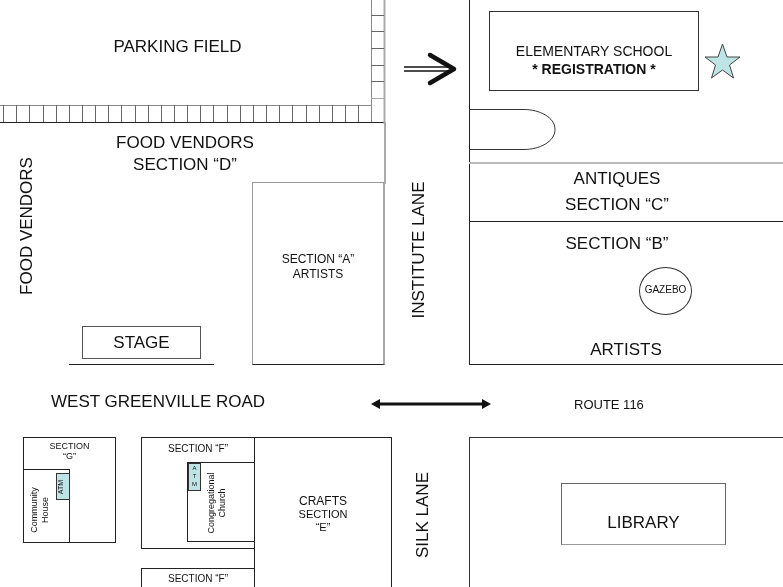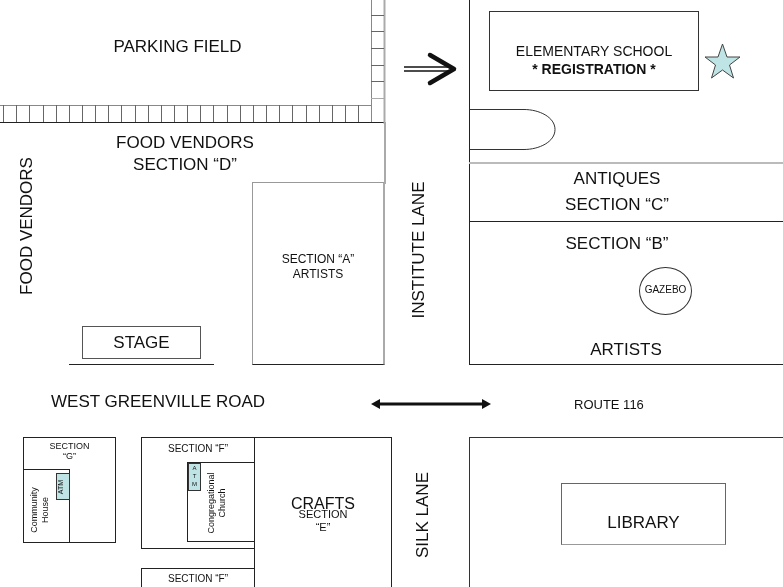--- a/index.html
+++ b/index.html
@@ -160,21 +160,21 @@
   <div style="position:absolute;left:0;top:1px;width:100%;text-align:center;font-size:6px;">A</div>
   <div style="position:absolute;left:0;top:9px;width:100%;text-align:center;font-size:6px;">T</div>
   <div style="position:absolute;left:0;top:17px;width:100%;text-align:center;font-size:6px;">M</div>
 </div>
 
 <div class="box" style="left:141px;top:568px;width:114px;height:30px;border:1.5px solid #222;">
   <div class="lbl" style="left:0;top:4px;width:100%;font-size:10px;">SECTION “F”</div>
 </div>
 
 <div class="box" style="left:254px;top:437px;width:138px;height:160px;border:1.5px solid #222;">
-  <div class="lbl" style="left:0;top:57px;width:100%;font-size:16px;">CRAFTS</div>
+  <div class="lbl" style="left:0;top:57px;width:100%;font-size:12px;">CRAFTS</div>
   <div class="lbl" style="left:0;top:70px;width:100%;font-size:11px;">SECTION</div>
   <div class="lbl" style="left:0;top:83px;width:100%;font-size:11px;">“E”</div>
 </div>
 
 <div class="vert" style="left:374px;top:504px;width:100px;height:22px;font-size:17px;">SILK LANE</div>
 
 <div class="box" style="left:469px;top:437px;width:320px;height:160px;border:1.5px solid #333;"></div>
 <div class="box" style="left:561px;top:483px;width:165px;height:62px;border:1px solid #666;border-bottom:1.5px solid #999;">
   <div class="lbl" style="left:0;top:29px;width:100%;font-size:17px;">LIBRARY</div>
 </div>

